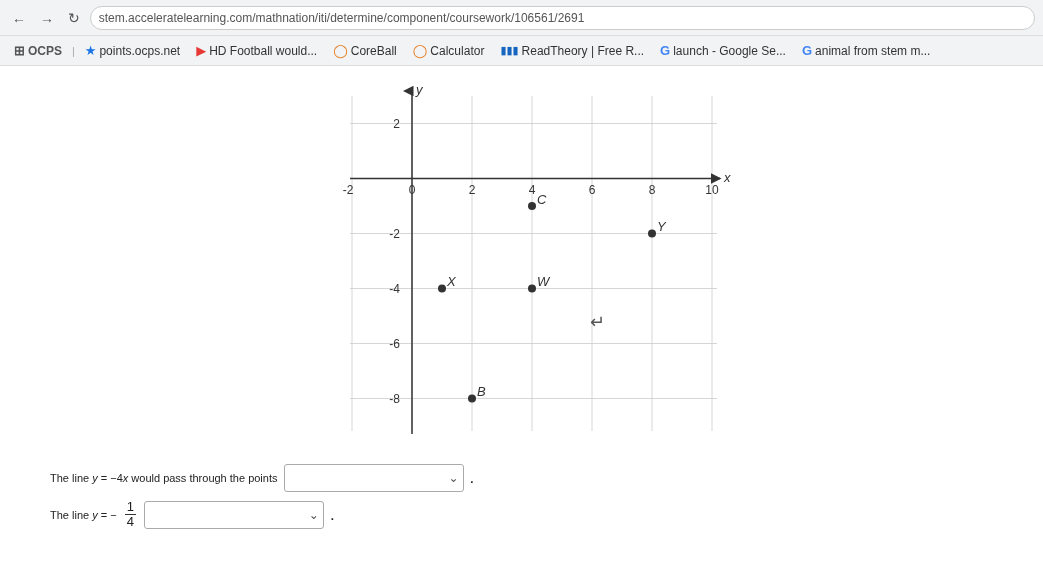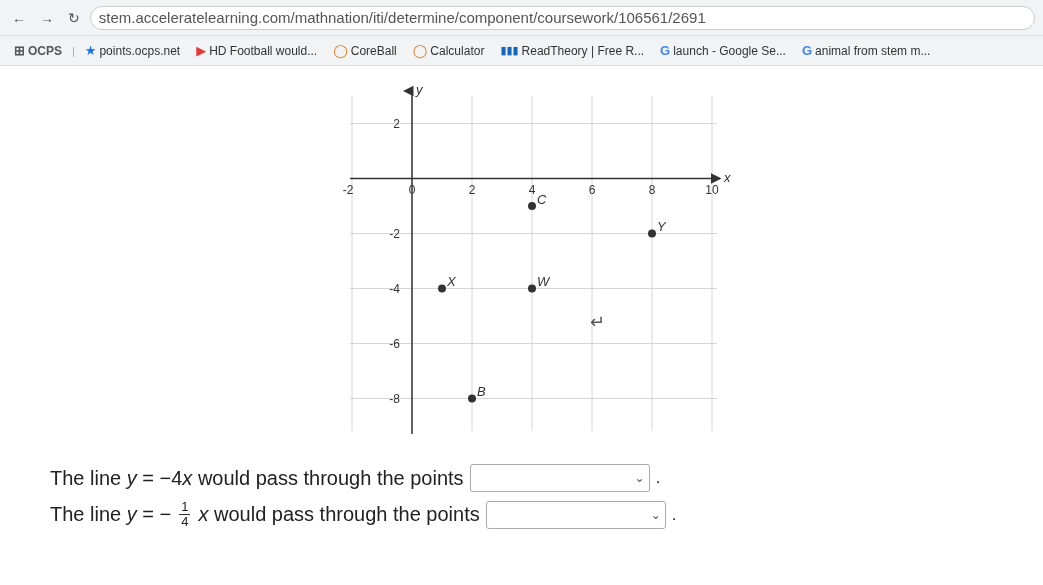--- a/index.html
+++ b/index.html
@@ -27,21 +27,21 @@
       color: #555;
       cursor: pointer;
       padding: 2px 4px;
     }
     .address-bar {
       flex: 1;
       background: #fff;
       border: 1px solid #ccc;
       border-radius: 12px;
       height: 24px;
-      font-size: 15px;
+      font-size: 12px;
       color: #555;
       display: flex;
       align-items: center;
       padding: 0 8px;
       overflow: hidden;
       white-space: nowrap;
     }
 
     
     .bookmarks-bar {
@@ -95,21 +95,21 @@
       font-size: 17px;
       color: #222;
     }
     .line-statement {
       display: flex;
       align-items: center;
       margin-bottom: 8px;
       gap: 6px;
     }
     .math-text {
-      font-size: 20px;
+      font-size: 11px;
     }
     .dropdown-box {
       border: 1px solid #aaa;
       border-radius: 3px;
       width: 180px;
       height: 28px;
       background: #fff;
       display: flex;
       align-items: center;
       justify-content: flex-end;
@@ -276,21 +276,20 @@
       </div>
       <span>.</span>
     </div>
 
     <div class="line-statement">
       <span class="math-text">The line <em>y</em> = −</span>
       <span class="fraction">
         <span class="num">1</span>
         <span class="den">4</span>
       </span>
-      <span class="math-text"><em>x</em> would pass through the points</span>
       <div class="dropdown-box">
         <span class="dropdown-arrow">⌄</span>
       </div>
       <span>.</span>
     </div>
   </div>
 
 </div>
 
 </body></html>

